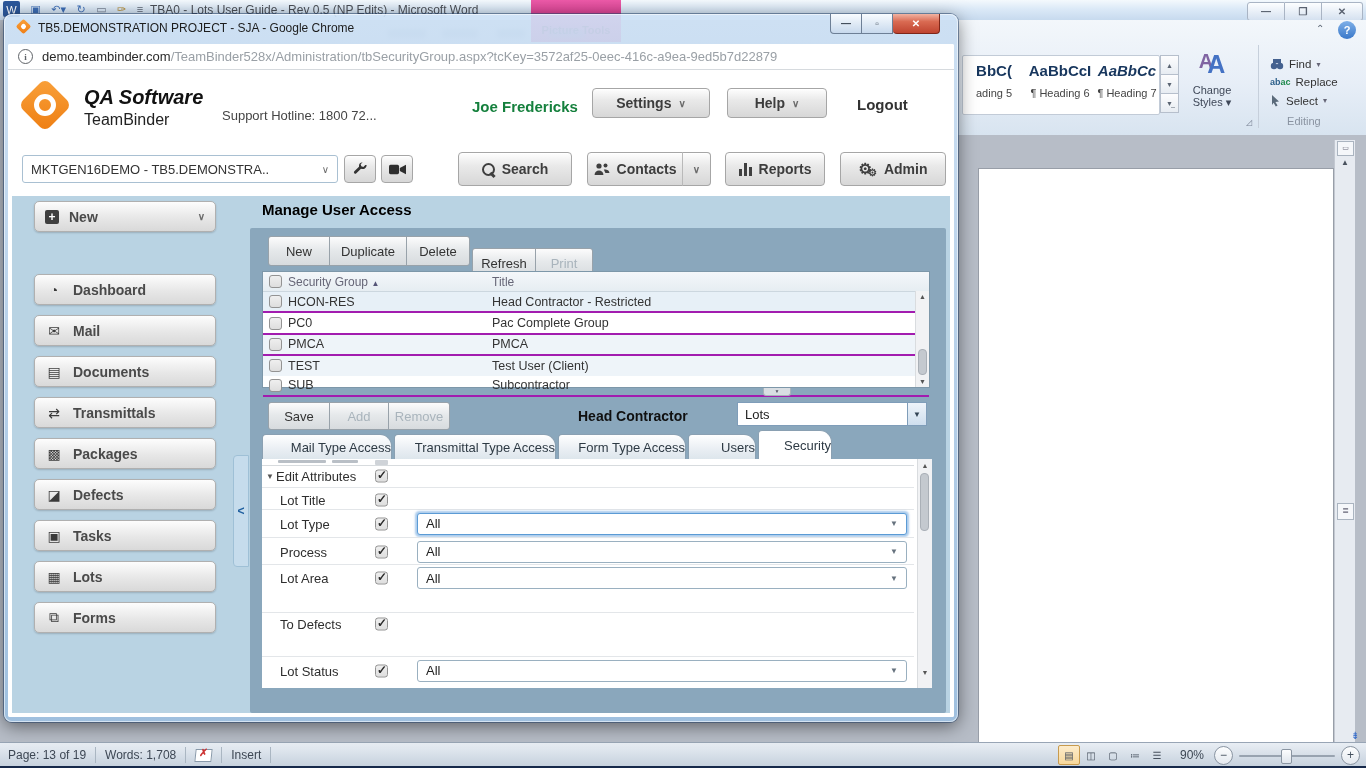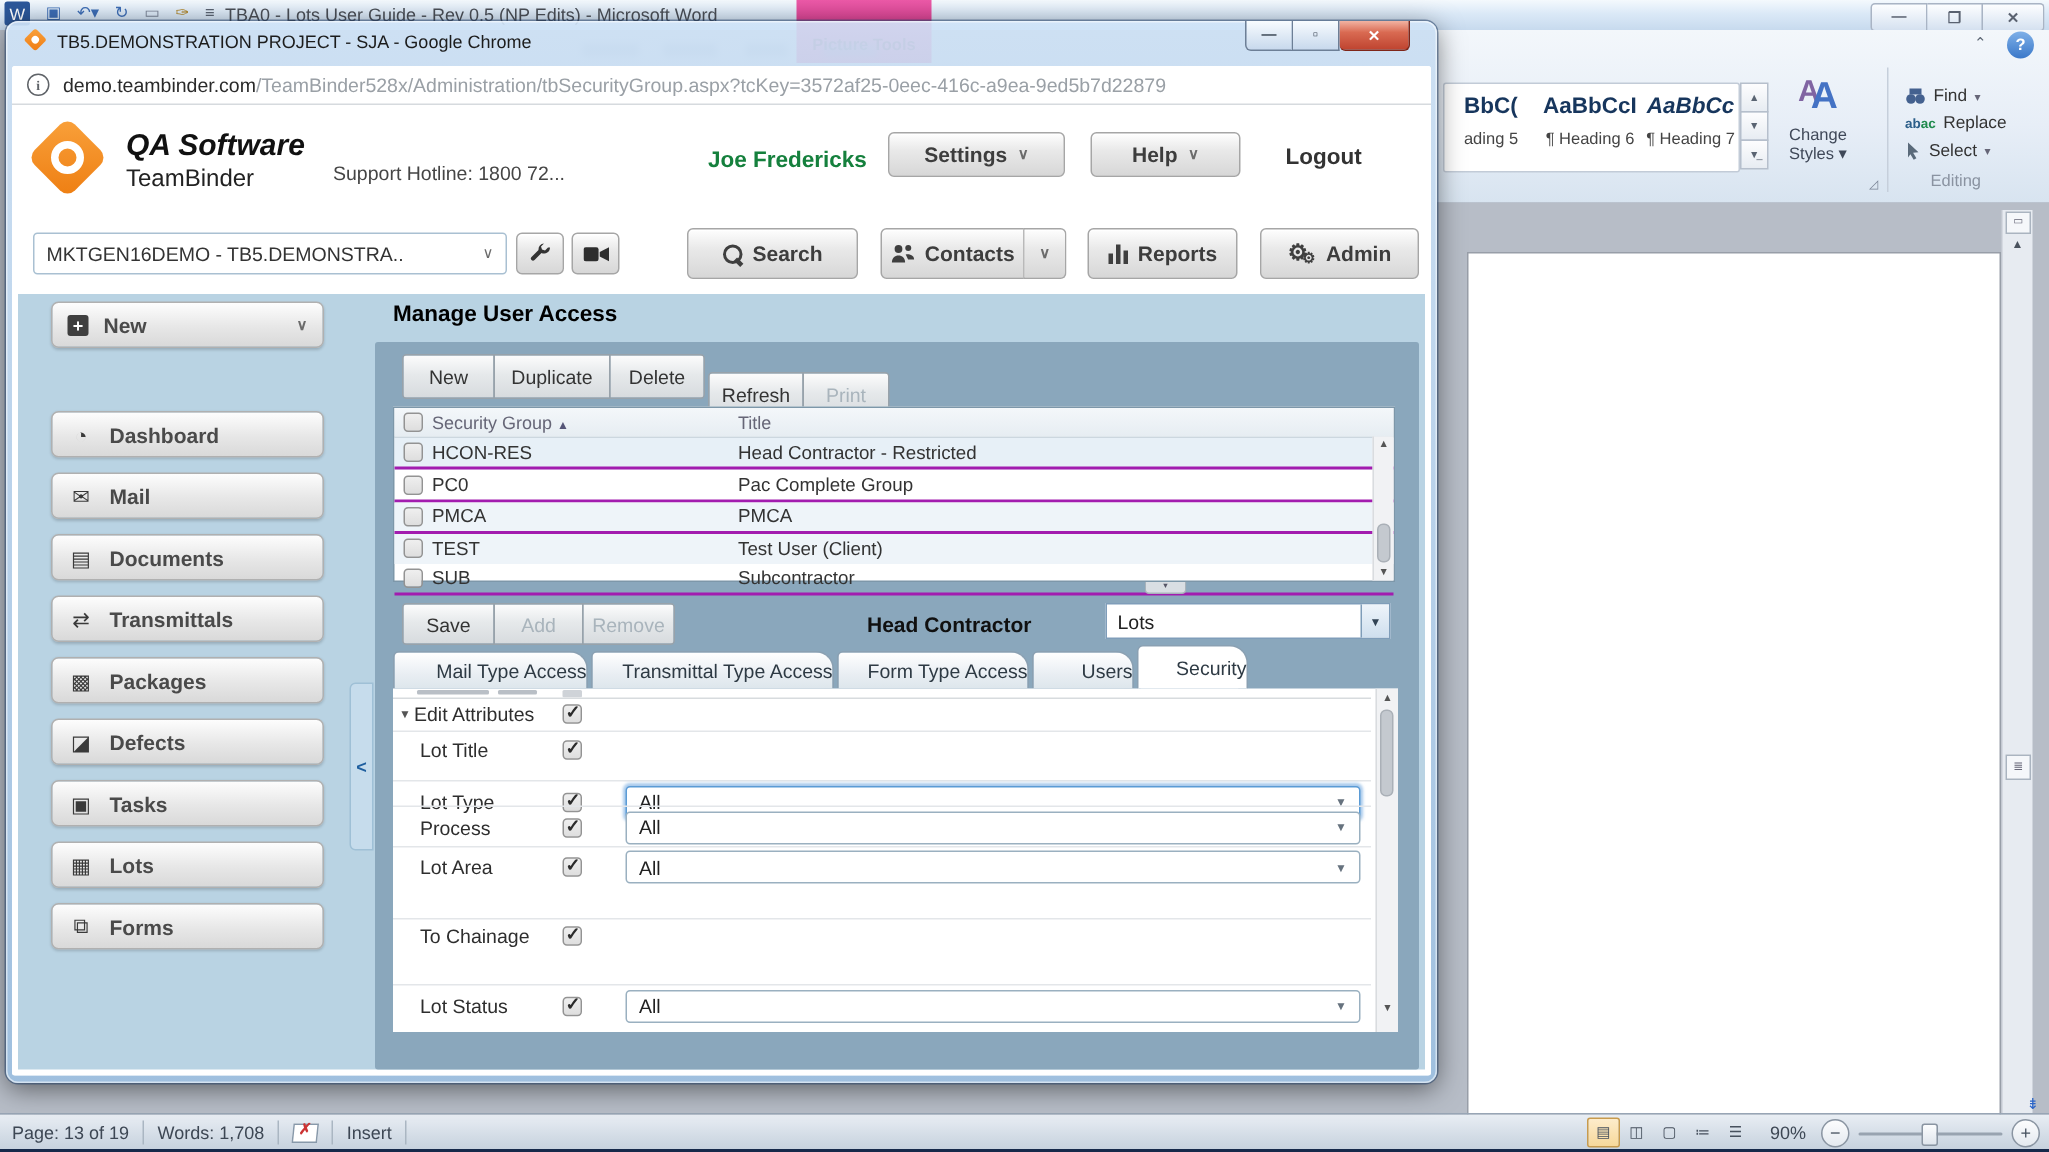--- a/index.html
+++ b/index.html
@@ -481,21 +481,21 @@
 
             <div class="secrow" style="top:6px;height:22px;border-top:none;">
               <span class="tri">▼</span>
               <span class="seclabel" style="left:14px;">Edit Attributes</span>
               <span class="cb on seccb"></span>
             </div>
             <div class="secrow" style="top:28px;height:23px;">
               <span class="seclabel">Lot Title</span>
               <span class="cb on seccb"></span>
             </div>
-            <div class="secrow" style="top:61px;height:27px;">
+            <div class="secrow" style="top:50px;height:27px;">
               <span class="seclabel">Lot Type</span>
               <span class="cb on seccb"></span>
               <span class="dd focus">
                   <span class="grow">All</span>
                   <span class="ar">▼</span>
                 </span>
             </div>
             <div class="secrow" style="top:78px;height:27px;">
               <span class="seclabel">Process</span>
               <span class="cb on seccb"></span>
@@ -506,21 +506,21 @@
             </div>
             <div class="secrow" style="top:105px;height:26px;">
               <span class="seclabel">Lot Area</span>
               <span class="cb on seccb"></span>
               <span class="dd">
                   <span class="grow">All</span>
                   <span class="ar">▼</span>
                 </span>
             </div>
             <div class="secrow" style="top:153px;height:22px;">
-              <span class="seclabel">To Chainage</span>
+              <span class="seclabel">To Defects</span>
               <span class="cb on seccb"></span>
             </div>
             <div class="secrow" style="top:197px;height:27px;">
               <span class="seclabel">Lot Status</span>
               <span class="cb on seccb"></span>
               <span class="dd">
                   <span class="grow">All</span>
                   <span class="ar">▼</span>
                 </span>
             </div>

